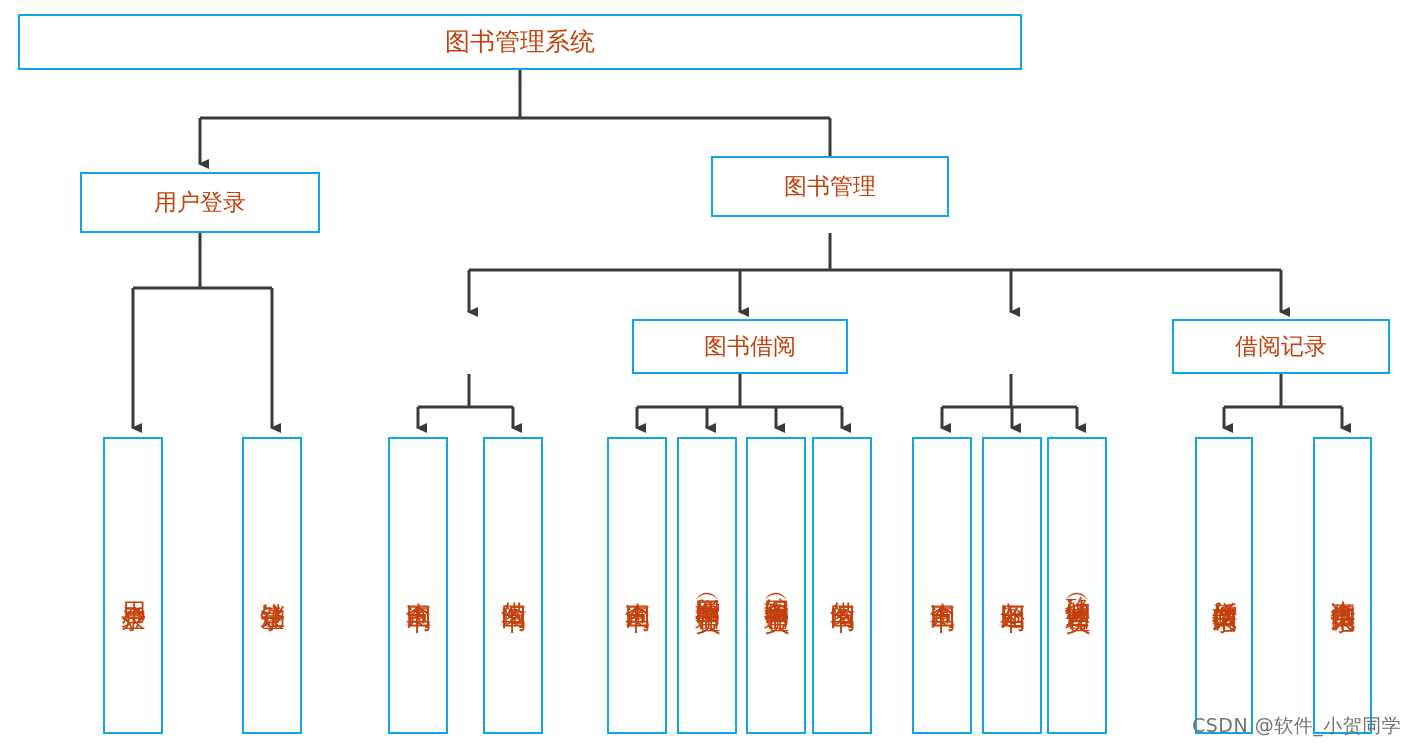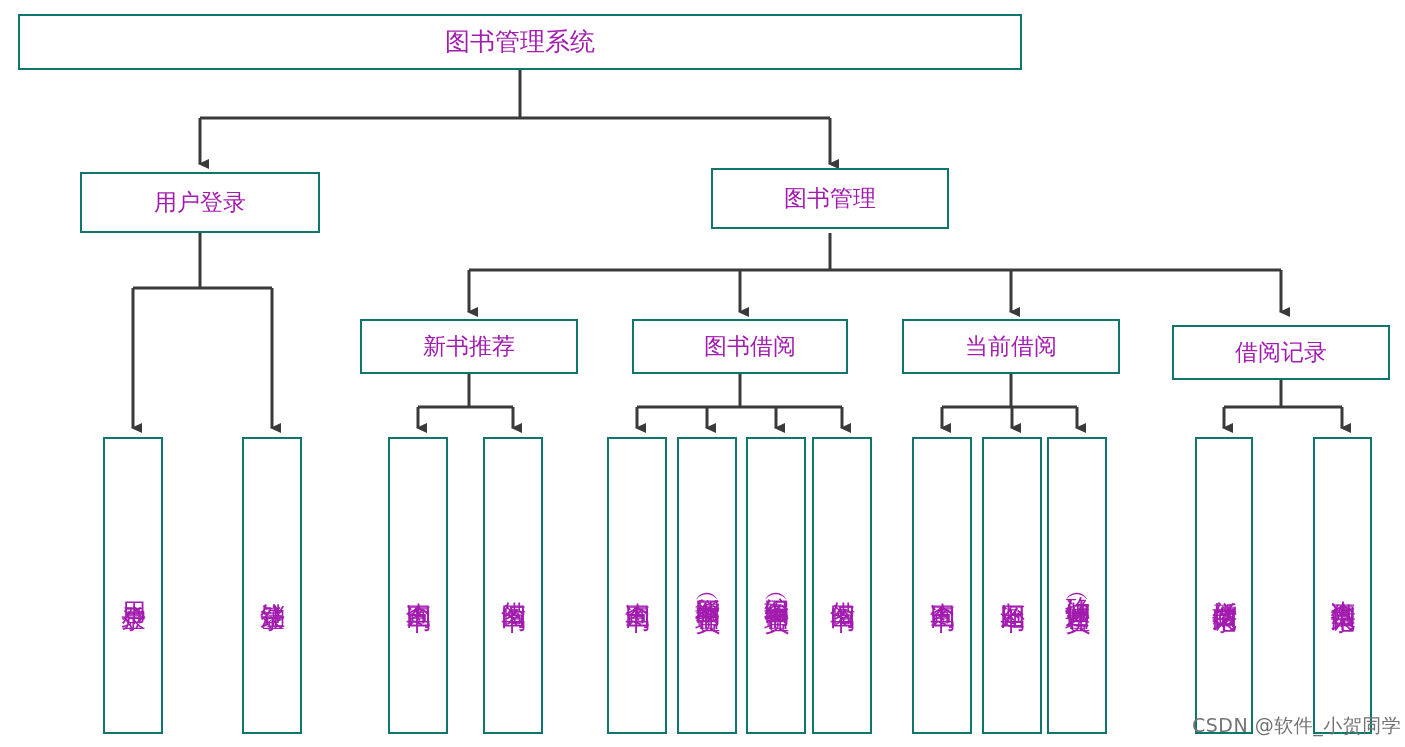--- a/index.html
+++ b/index.html
@@ -21,26 +21,26 @@
     position: absolute;
     left: 0;
     top: 0;
     width: 1405px;
     height: 747px;
     pointer-events: none;
   }
   .node {
     position: absolute;
     box-sizing: border-box;
-    border: 2px solid #0f766e;
+    border: 2px solid #0ea5e9;
     background: #ffffff;
     display: flex;
     align-items: center;
     justify-content: center;
-    color: #a21caf;
+    color: #c2410c;
   }
   .node .label {
     line-height: 1.18;
     text-align: center;
     white-space: nowrap;
   }
   .node-root .label { font-size: 25px; }
   .node-l2 .label { font-size: 23px; }
   .node-l3 .label { font-size: 23px; }
   .node-leaf {
@@ -118,34 +118,28 @@
     </g>
   </svg>
 
   <div class="node node-root" style="left:18px; top:14px; width:1004px; height:56px;">
     <span class="label">图书管理系统</span>
   </div>
 
   <div class="node node-l2" style="left:80px; top:172px; width:240px; height:61px;">
     <span class="label">用户登录</span>
   </div>
-  <div class="node node-l2" style="left:711px; top:168px; width:238px; height:61px;">
+  <div class="node node-l2" style="left:711px; top:156px; width:238px; height:61px;">
     <span class="label">图书管理</span>
   </div>
 
-  <div class="node node-l3" style="left:360px; top:319px; width:218px; height:55px;">
-    <span class="label">新书推荐</span>
-  </div>
   <div class="node node-l3" style="left:632px; top:319px; width:216px; height:55px;padding-left:20px;">
     <span class="label">图书借阅</span>
   </div>
-  <div class="node node-l3" style="left:902px; top:319px; width:218px; height:55px;">
-    <span class="label">当前借阅</span>
-  </div>
-  <div class="node node-l3" style="left:1172px; top:319px; width:218px; height:55px;margin-top:6px;">
+  <div class="node node-l3" style="left:1172px; top:319px; width:218px; height:55px;">
     <span class="label">借阅记录</span>
   </div>
 
   <div class="node node-leaf" style="left:103px; top:437px; width:60px; height:297px;">
     <span class="label">用户登录</span>
   </div>
   <div class="node node-leaf" style="left:242px; top:437px; width:60px; height:297px;">
     <span class="label">注销登录</span>
   </div>
 

